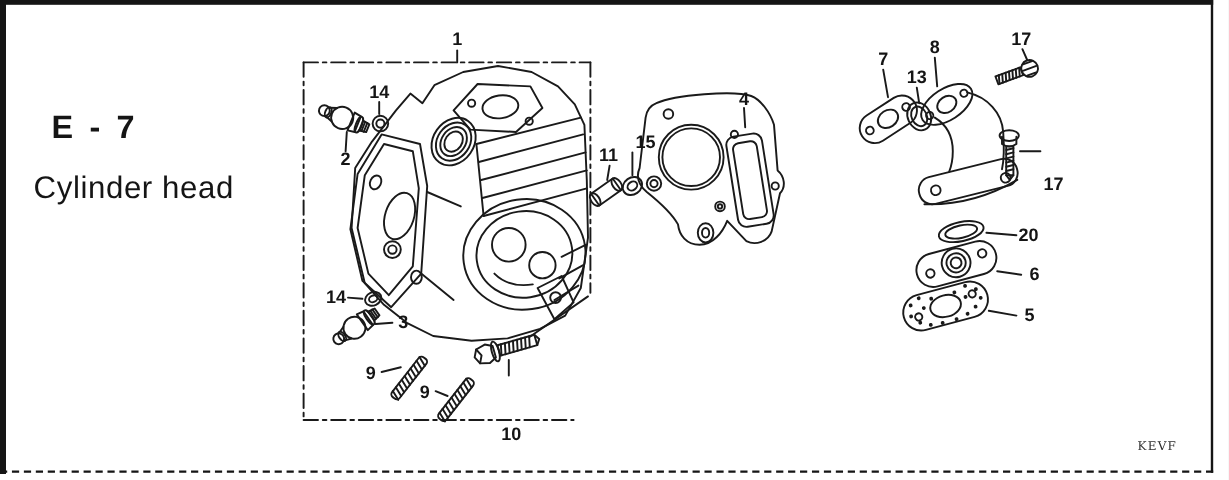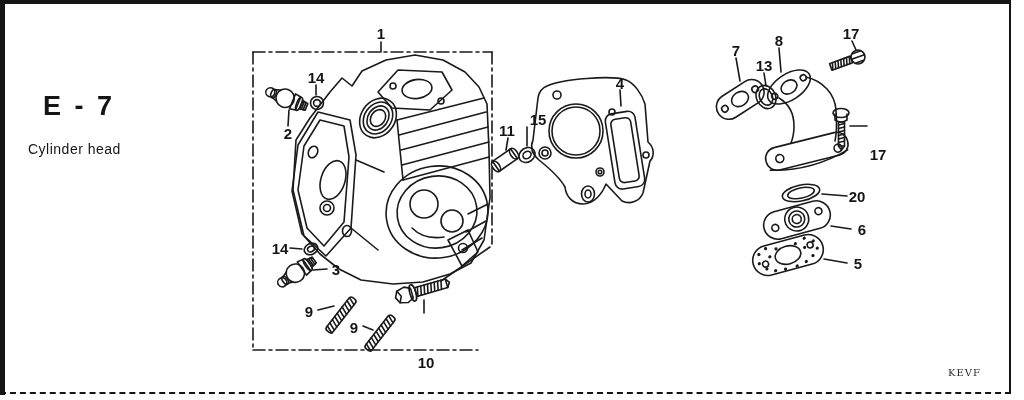--- a/index.html
+++ b/index.html
@@ -3,21 +3,21 @@
 <meta charset="utf-8">
 <style>
   html,body{margin:0;padding:0;background:#e8e8e8;}
   .page{position:relative;width:1024px;height:400px;background:#ffffff;overflow:hidden;
         font-family:"Liberation Sans",sans-serif;color:#151515;}
   .frame-top{position:absolute;left:0;top:0;width:1011px;height:4px;background:#151515;}
   .frame-left{position:absolute;left:0;top:0;width:5px;height:395px;background:#151515;}
   .frame-right{position:absolute;left:1009px;top:0;width:2px;height:394px;background:#151515;}
   .frame-bottom{position:absolute;left:0;top:392px;width:1011px;height:0;border-top:2px dashed #151515;}
   .section-code{position:absolute;left:43px;top:91px;font-size:27px;font-weight:bold;letter-spacing:3px;}
-  .section-title{position:absolute;left:28px;top:141px;font-size:14px;letter-spacing:.5px;}
+  .section-title{position:absolute;left:28px;top:141px;font-size:26px;letter-spacing:.5px;}
   .footer-code{position:absolute;left:948px;top:367px;font-family:"DejaVu Serif",serif;
                font-size:10px;letter-spacing:1px;color:#2e2e2e;}
   .callout{position:absolute;transform:translate(-50%,-50%);font-size:15px;font-weight:bold;line-height:1;}
   svg.art{position:absolute;left:0;top:0;}
   svg.art *{stroke:#1a1a1a;fill:none;stroke-width:1.6;stroke-linecap:round;stroke-linejoin:round;}
 </style>
 </head>
 <body>
 
 <div class="page">

